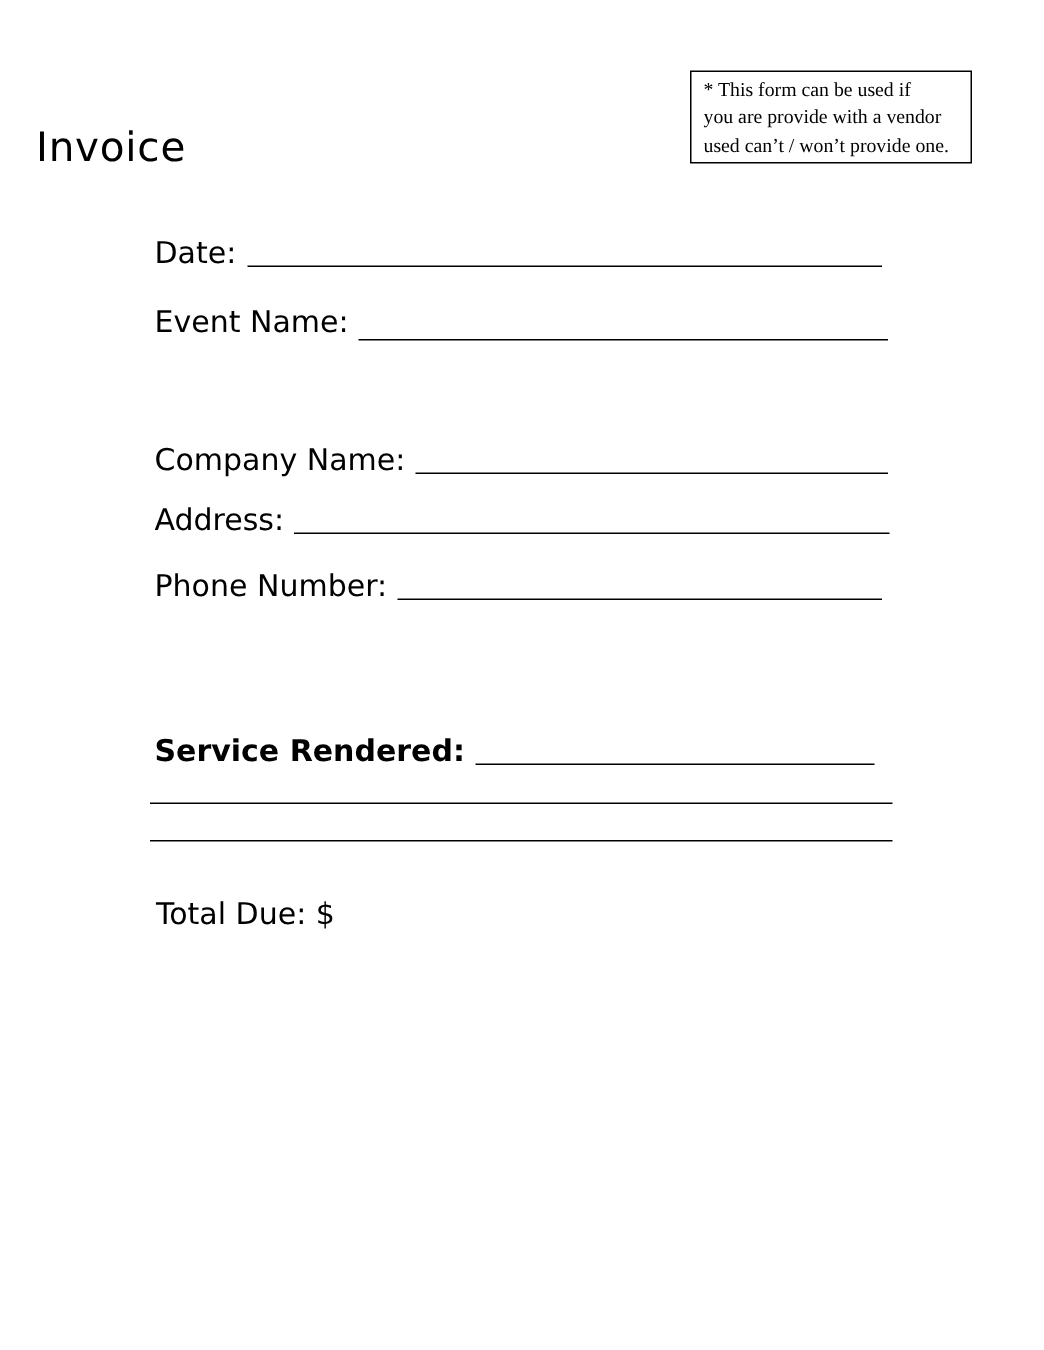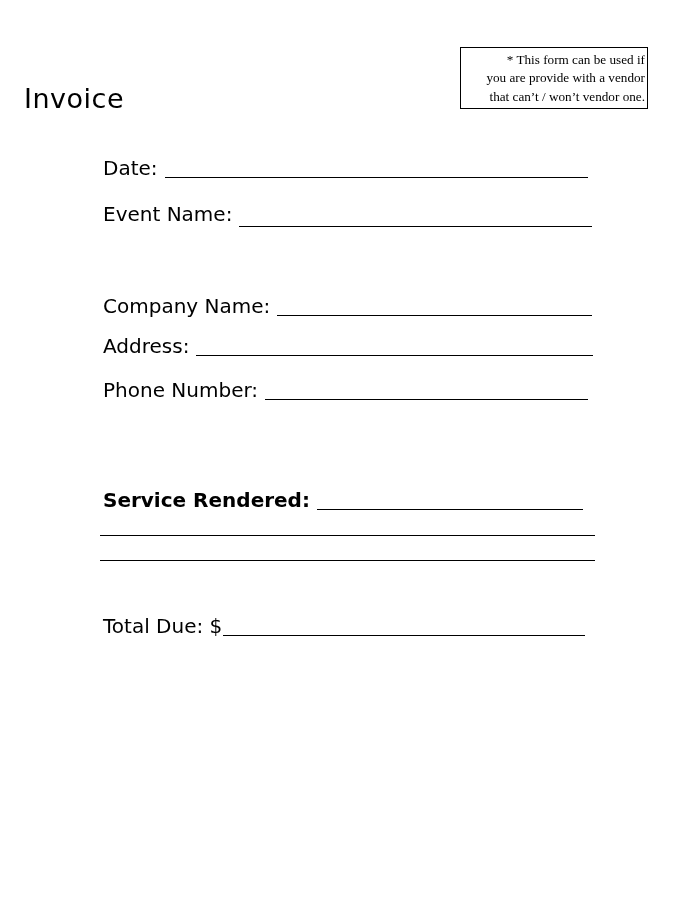--- a/index.html
+++ b/index.html
@@ -32,21 +32,20 @@
     left: 460px;
     top: 47px;
     width: 188px;
     height: 62px;
     box-sizing: border-box;
     border: 1.4px solid #000000;
     padding: 3px 2px 0 8px;
     font-family: "Liberation Serif", serif;
     font-size: 13.2px;
     line-height: 18.4px;
-    text-align: right;
   }
   .note-line {
     white-space: nowrap;
   }
   .field-row {
     position: absolute;
     left: 103px;
     display: flex;
     align-items: baseline;
     font-size: 20px;
@@ -74,35 +73,35 @@
     width: 495px;
     height: 0;
     border-top: 1.8px solid #000000;
   }
   .row-date    { top: 158px; width: 485px; }
   .row-event   { top: 202px; width: 489px; align-items: flex-end; }
   .row-company { top: 296px; width: 489px; }
   .row-address { top: 336px; width: 490px; }
   .row-phone   { top: 380px; width: 485px; }
   .row-service { top: 490px; width: 480px; font-weight: bold; }
-  .row-total   { top: 616px; width: 482px; }
+  .row-total   { top: 599px; width: 482px; flex-direction: column; }
   .hr-line-1   { top: 535px; }
   .hr-line-2   { top: 560px; }
 </style>
 </head>
 <body>
 
 <div class="page">
 
   <div class="title">Invoice</div>
 
   <div class="note-box">
     <div class="note-line">* This form can be used if</div>
     <div class="note-line">you are provide with a vendor</div>
-    <div class="note-line">that can’t / won’t vendor one.</div>
+    <div class="note-line">used can’t / won’t provide one.</div>
   </div>
 
   <div class="field-row row-date">
     <span class="field-label">Date:</span>
     <span class="fill-line"></span>
   </div>
 
   <div class="field-row row-event">
     <span class="field-label">Event Name:</span>
     <span class="fill-line"></span>

